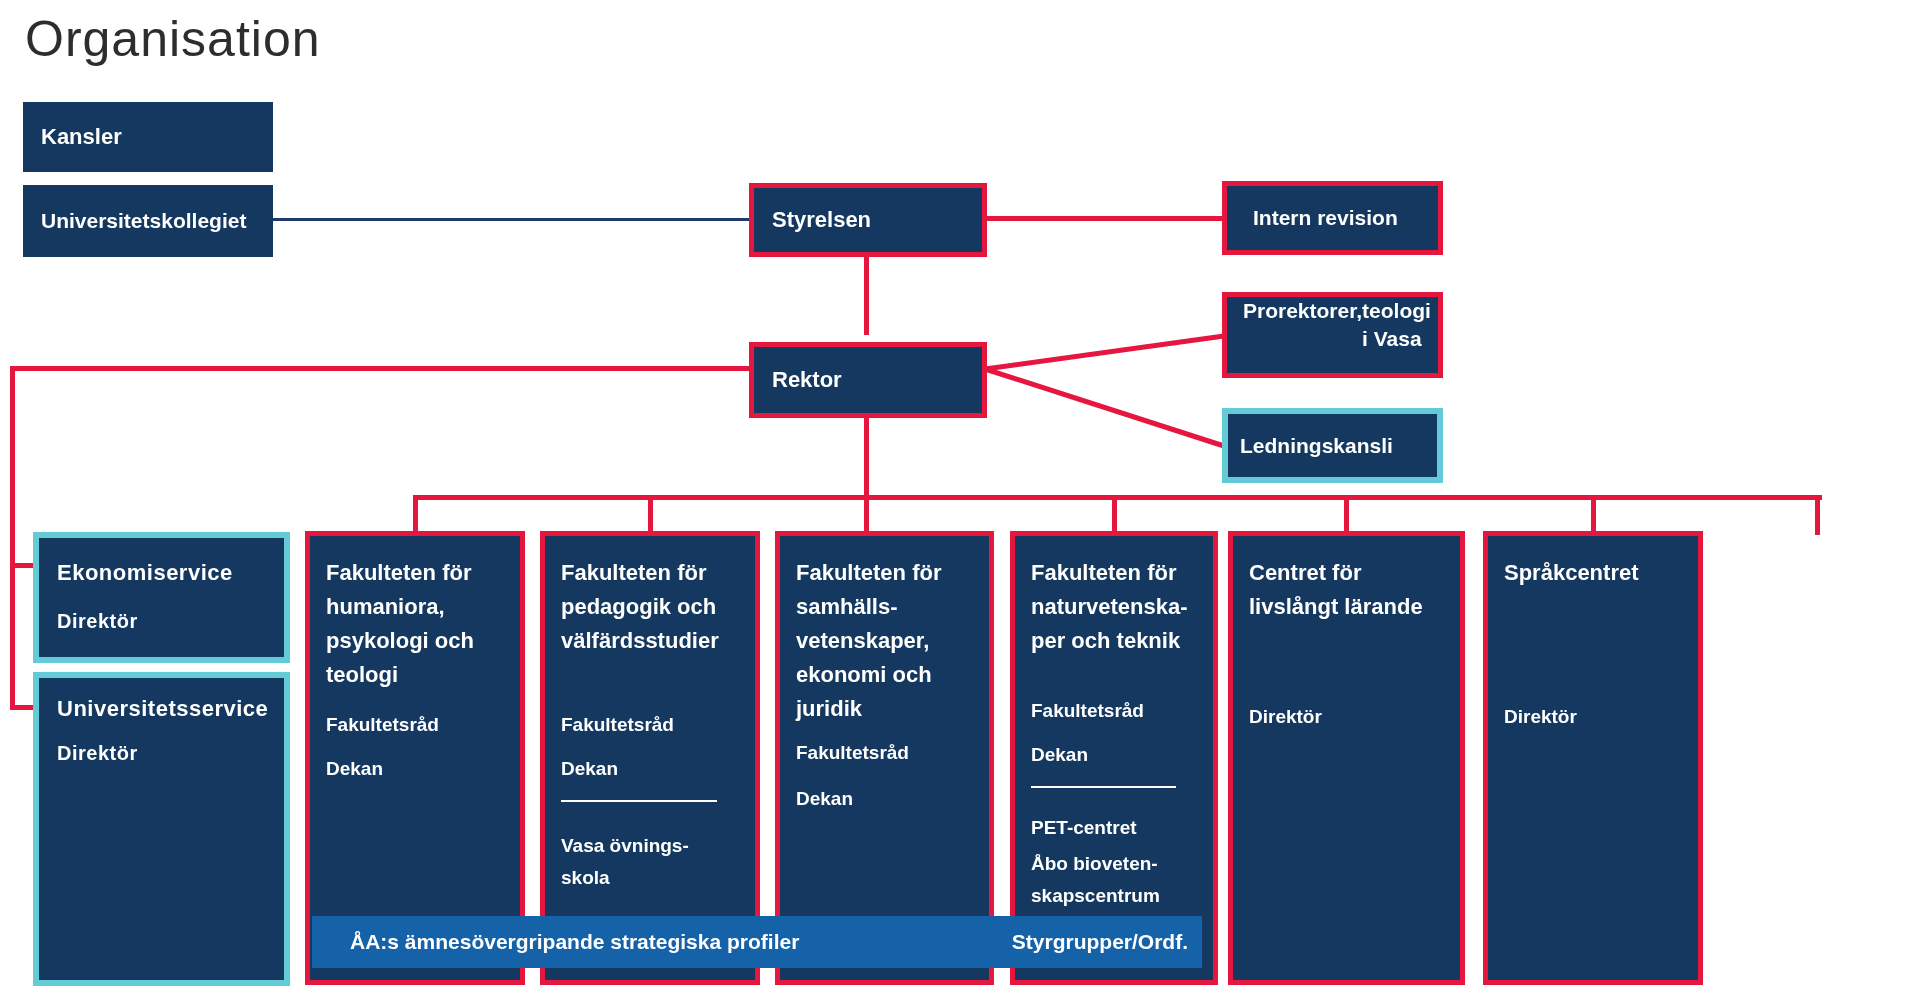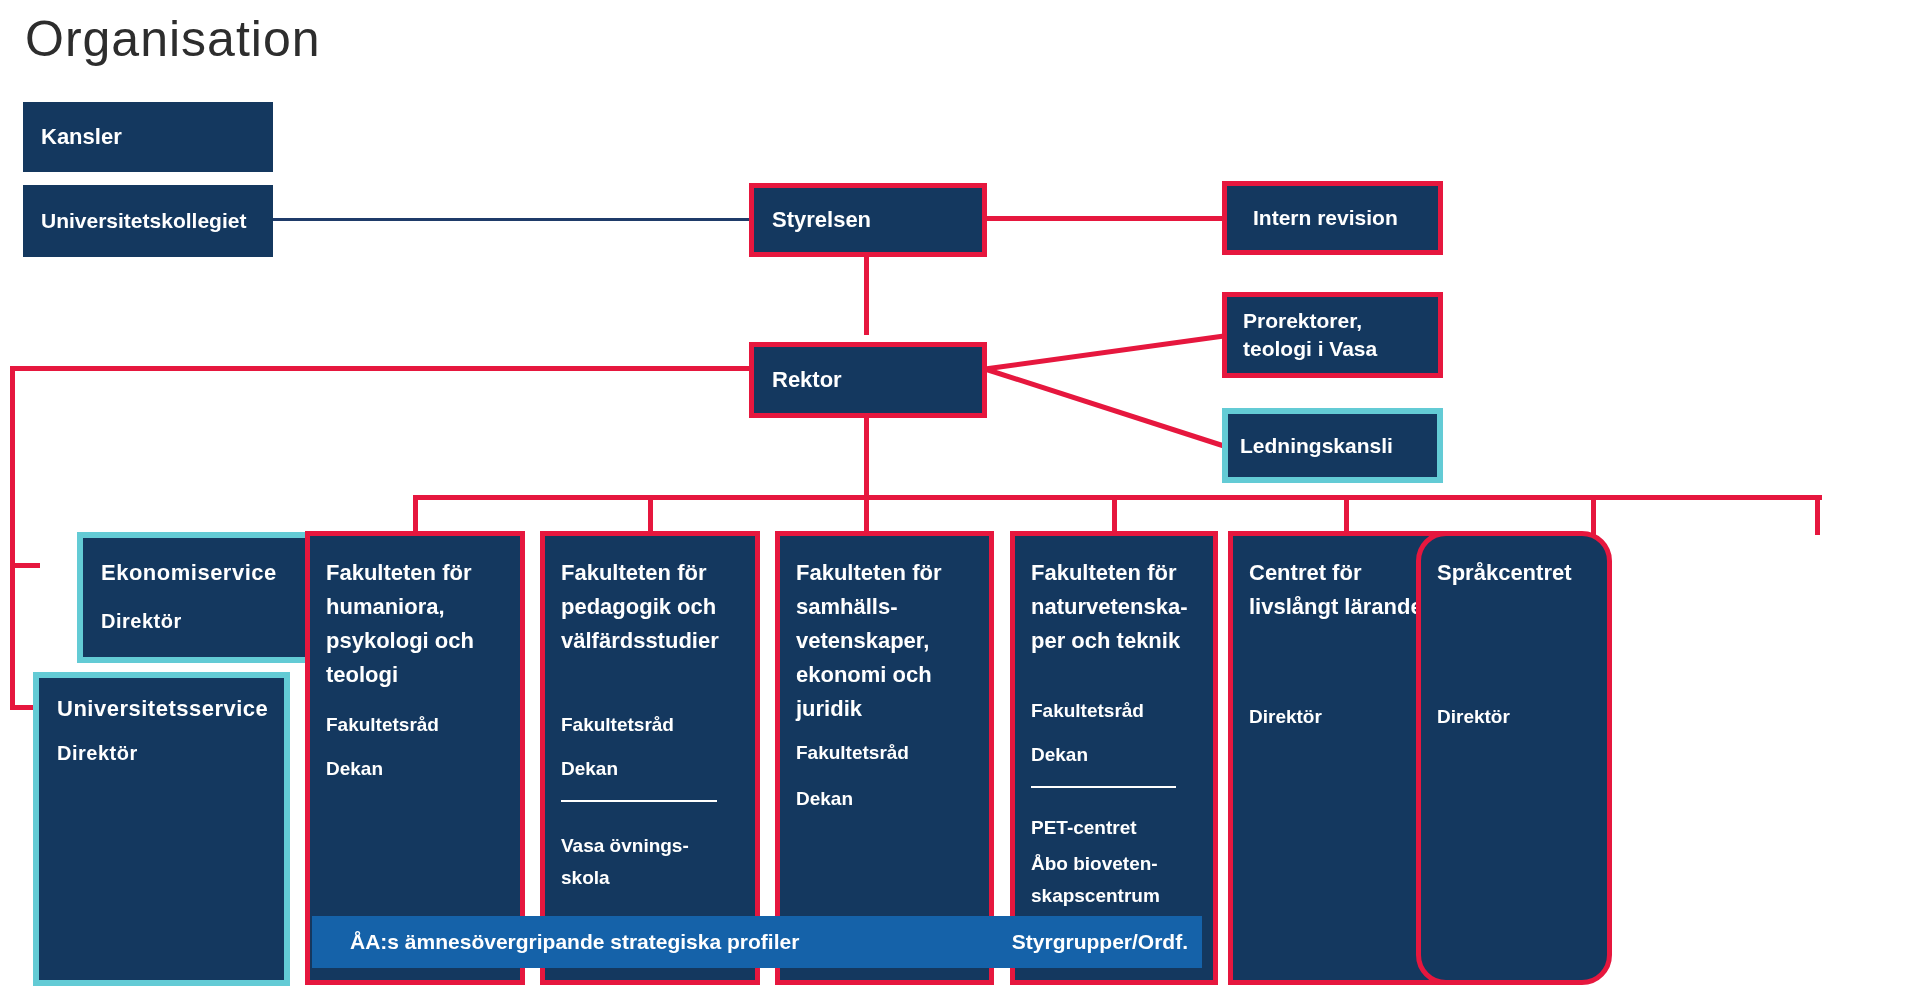--- a/index.html
+++ b/index.html
@@ -10,21 +10,21 @@
   .title{
     position:absolute;left:25px;top:10px;font-size:50px;font-weight:300;
     color:#2d2d2d;letter-spacing:1px;
   }
   .node{
     position:absolute;background:#14385F;color:#fff;box-sizing:border-box;z-index:2;
   }
   .red-b{border:5px solid #E6173E;}
   .cyan-b{border:6px solid #63CBD5;}
   .hdr{display:flex;align-items:center;padding-left:18px;font-weight:bold;font-size:22px;}
-  .hdr2{display:flex;flex-direction:column;justify-content:center;padding-left:16px;font-weight:bold;font-size:21px;line-height:28px;}
+  .hdr2{display:flex;flex-direction:row;justify-content:center;padding-left:16px;font-weight:bold;font-size:21px;line-height:28px;}
   .line{position:absolute;background:#E6173E;z-index:1;}
   .navy-line{position:absolute;background:#1F3B69;z-index:1;}
   .col{padding:20px 31px 0 16px;}
   .f-title{font-size:22px;font-weight:bold;line-height:34px;}
   .f-row{font-size:19px;font-weight:bold;line-height:26px;}
   .divider{height:2px;background:#ffffff;border:0;margin:0;width:96%;}
   .unit{font-size:19px;font-weight:bold;line-height:32px;}
   .svc{padding:22px 10px 0 18px;letter-spacing:0.5px;}
   .svc .t{font-size:22px;font-weight:bold;}
   .svc .r{font-size:20px;font-weight:bold;}
@@ -80,21 +80,21 @@
     <span>Rektor</span>
   </div>
   <div class="node red-b hdr2" style="left:1222px;top:292px;width:221px;height:86px;">
     <span>Prorektorer,</span>
     <span>teologi i Vasa</span>
   </div>
   <div class="node cyan-b hdr" style="left:1222px;top:408px;width:221px;height:75px;font-size:21px;padding-left:12px;">
     <span>Ledningskansli</span>
   </div>
 
-  <div class="node cyan-b svc" style="left:33px;top:532px;width:257px;height:131px;margin-left:44px;">
+  <div class="node cyan-b svc" style="left:33px;top:532px;width:257px;height:131px;">
     <div class="t">Ekonomiservice</div>
     <div class="r" style="margin-top:24px;">Direktör</div>
   </div>
   <div class="node cyan-b svc" style="left:33px;top:672px;width:257px;height:314px;padding-top:18px;">
     <div class="t">Universitetsservice</div>
     <div class="r" style="margin-top:20px;">Direktör</div>
   </div>
 
   <div class="node red-b col" style="left:305px;top:531px;width:220px;height:454px;">
     <div class="f-title">
@@ -151,21 +151,21 @@
   </div>
 
   <div class="node red-b col" style="left:1228px;top:531px;width:237px;height:454px;">
     <div class="f-title">
       <div>Centret för</div>
       <div>livslångt lärande</div>
     </div>
     <div class="f-row" style="margin-top:80px;">Direktör</div>
   </div>
 
-  <div class="node red-b col" style="left:1416px;top:531px;width:196px;height:454px;border-radius:30px;">
+  <div class="node red-b col" style="left:1483px;top:531px;width:220px;height:454px;">
     <div class="f-title">
       <div>Språkcentret</div>
     </div>
     <div class="f-row" style="margin-top:114px;">Direktör</div>
   </div>
 
 
   <div class="banner">
     <span>ÅA:s ämnesövergripande strategiska profiler</span>
     <span>Styrgrupper/Ordf.</span>

